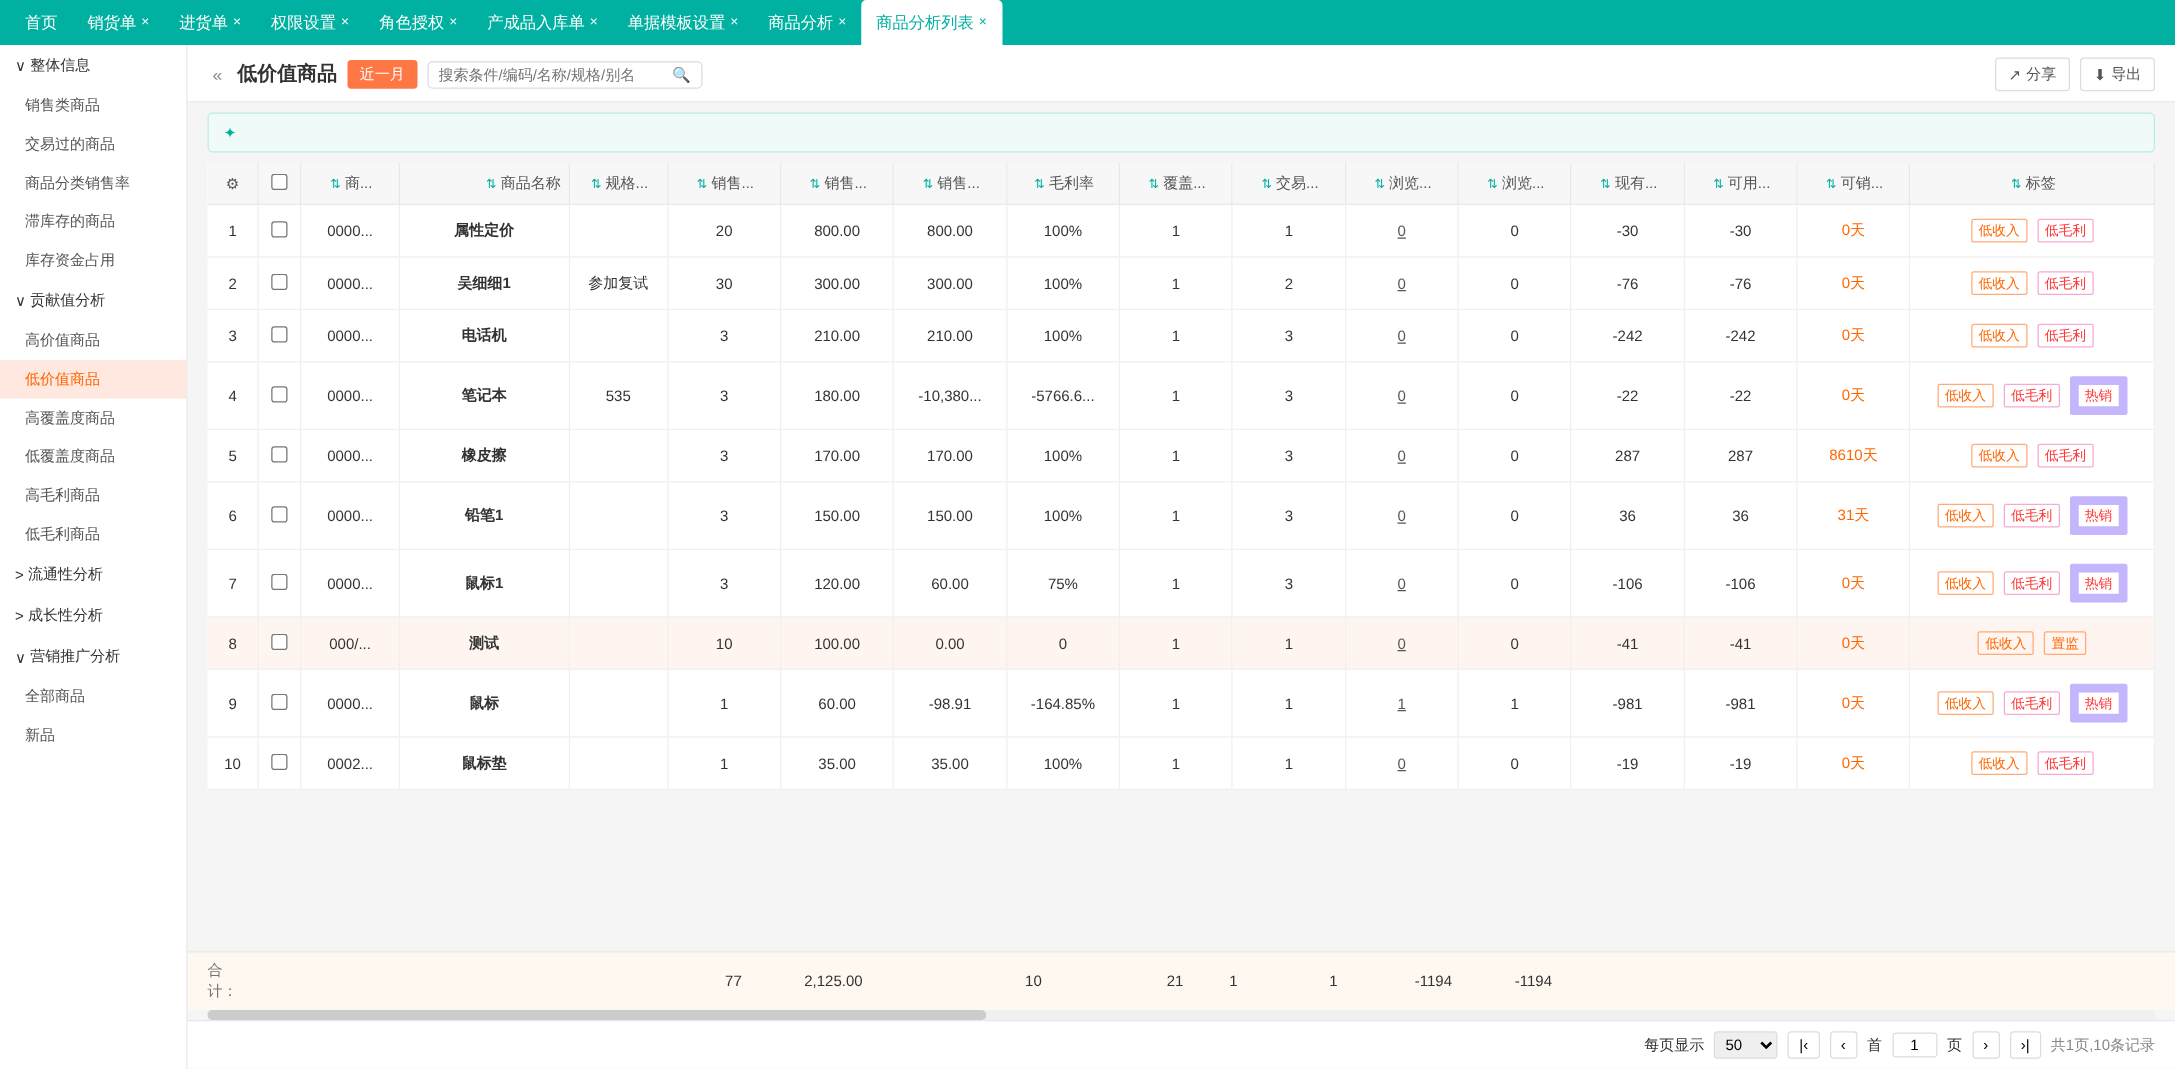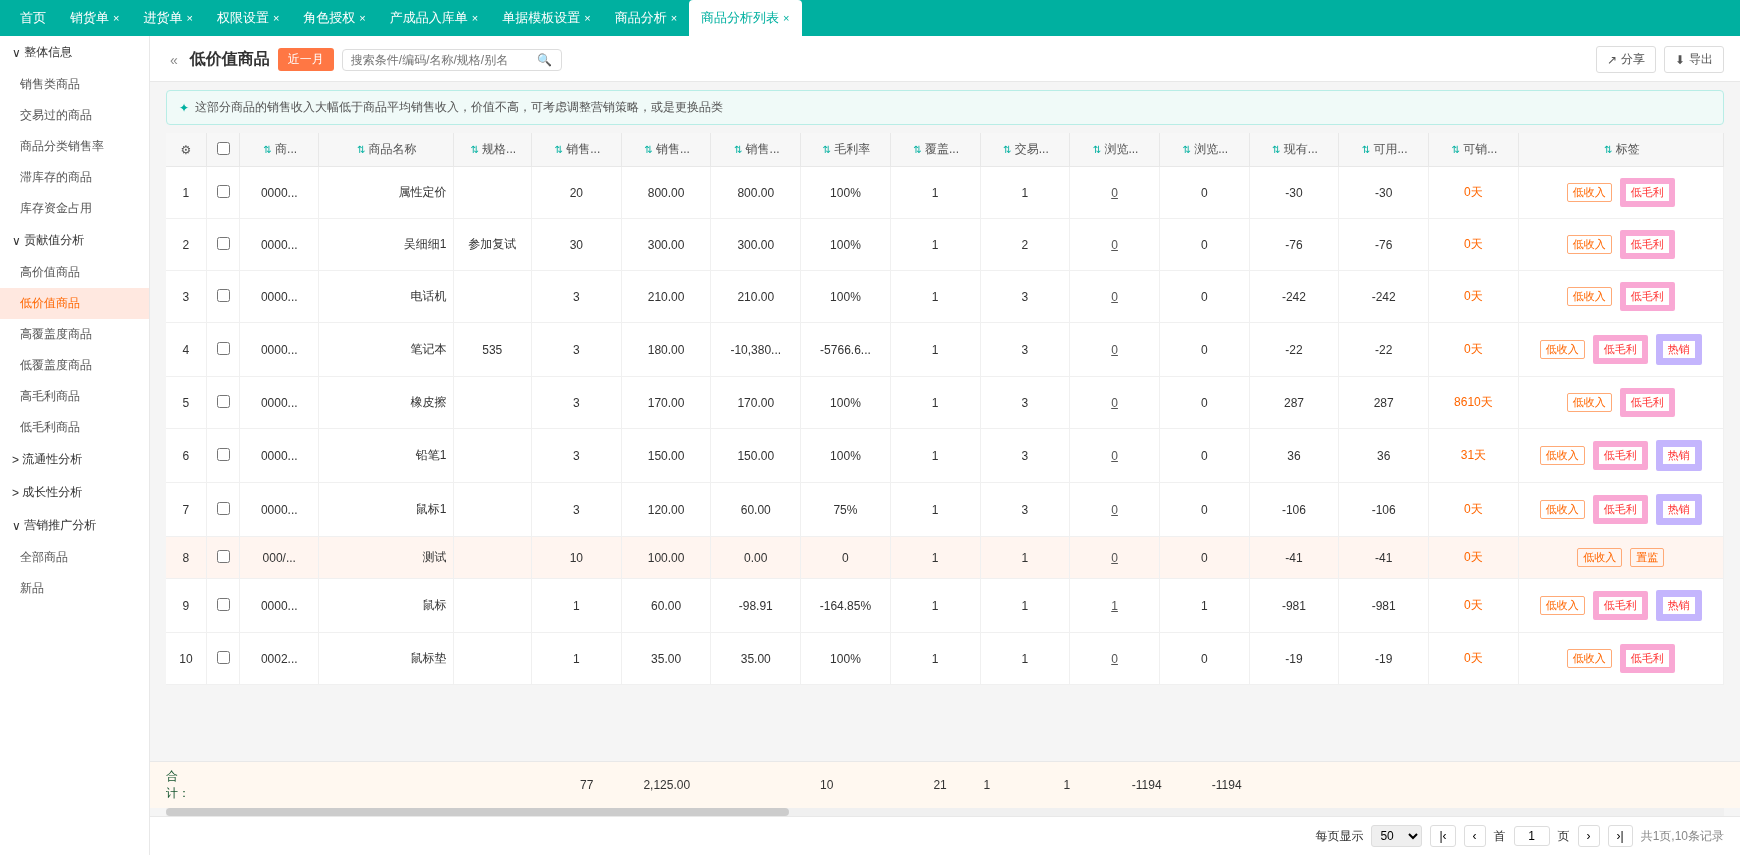--- a/index.html
+++ b/index.html
@@ -39,39 +39,39 @@
 
     
     .table-container { flex: 1; overflow: auto; padding: 0 16px; }
     table { width: 100%; border-collapse: collapse; background: #fff; font-size: 12px; }
     thead tr { background: #f7f7f7; }
     thead th { padding: 8px 6px; text-align: center; border-bottom: 1px solid #e8e8e8; border-right: 1px solid #e8e8e8; color: #555; font-weight: 500; white-space: nowrap; position: relative; }
     thead th .sort-icon { color: #00b0a0; font-size: 10px; margin-left: 2px; }
     tbody tr { border-bottom: 1px solid #f0f0f0; }
     tbody tr.highlighted { background: #fff5f0; }
     tbody td { padding: 7px 6px; text-align: center; border-right: 1px solid #f0f0f0; color: #333; white-space: nowrap; }
-    tbody td.text-left { text-align: right; }
+    tbody td.text-left { text-align: center; font-weight: bold; }
     .tag { display: inline-block; border-radius: 2px; padding: 1px 5px; font-size: 11px; margin: 4px; }
     .tag-orange { color: #ff6600; border: 1px solid #ffaa77; }
-    .tag-red { color: #ff3333; border: 6px solid #f9a8d4; text-align: center; }
+    .tag-red { color: #ff3333; border: 1px solid #f9a8d4; text-align: center; }
     .tag-hot { color: #ff3333; border: 7px solid #c4b5fd; }
     .tag-recycle { color: #ff6600; border: 1px solid #ffaa77; }
     .time-orange { color: #ff6600; font-size: 12px; }
     .link-underline { text-decoration: underline; color: #555; cursor: pointer; }
     .col-check { width: 30px; }
     .col-setting { width: 36px; }
     .col-code { width: 70px; }
-    .col-name { width: 120px; text-align: center; }
+    .col-name { width: 120px; text-align: right; }
     .col-spec { width: 70px; }
     .col-mid { width: 80px; }
     .col-tag { width: 160px; }
 
     
     .table-footer { background: #fff8f0; border-top: 1px solid #e8e8e8; padding: 6px 16px; display: flex; align-items: center; font-size: 12px; }
-    .footer-label { color: #14532d; font-weight: 500; margin-right: 20px; }
+    .footer-label { color: #737373; font-weight: 500; margin-right: 20px; }
 
     
     .pagination-bar { background: #fff; border-top: 1px solid #e8e8e8; padding: 8px 16px; display: flex; align-items: center; justify-content: flex-end; gap: 8px; font-size: 12px; }
     .page-size-select { border: 1px solid #ddd; border-radius: 3px; padding: 2px 4px; font-size: 12px; }
     .page-btn { border: 1px solid #ddd; border-radius: 3px; padding: 3px 8px; cursor: pointer; background: #fff; font-size: 12px; }
     .page-input { border: 1px solid #ddd; border-radius: 3px; padding: 2px 6px; width: 36px; text-align: center; font-size: 12px; }
     .page-info { color: #888; text-align: right; }
 
     
     .table-container::-webkit-scrollbar { height: 6px; width: 6px; }
@@ -176,21 +176,20 @@
         </button>
         <button class="action-btn">
           <span>⬇</span>
           <span>导出</span>
         </button>
       </div>
     </div>
 
     <div class="notice-bar">
       <span class="notice-icon">✦</span>
-      <span>这部分商品的销售收入大幅低于商品平均销售收入，价值不高，可考虑调整营销策略，或是更换品类</span>
     </div>
 
     <div class="table-container">
       <table>
         <thead>
           <tr>
             <th class="col-setting">⚙</th>
             <th class="col-check"><input type="checkbox" style=""></th>
             <th class="col-code"><span class="sort-icon">⇅</span> 商...</th>
             <th class="col-name"><span class="sort-icon">⇅</span> 商品名称</th>

